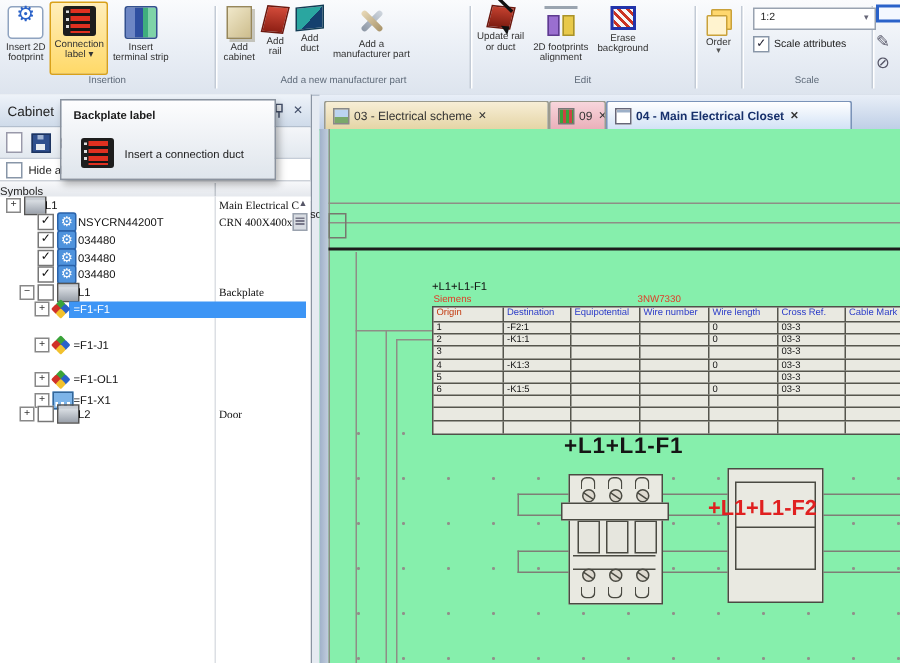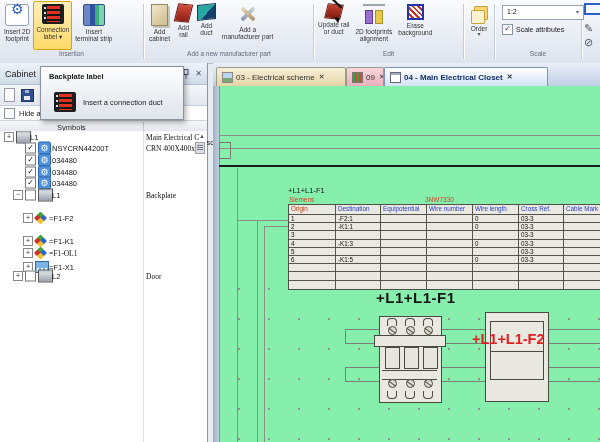--- a/index.html
+++ b/index.html
@@ -77,21 +77,21 @@
   .p-tools{height:20px;background:linear-gradient(#f4f6f9,#e2e8ef);border-bottom:1px solid #c5cdd8;
     display:flex;align-items:center;gap:6px;padding:0 4px;}
   .pt-page{width:9px;height:12px;background:#fff;border:1px solid #99a;}
   .pt-disk{width:11px;height:11px;background:#2f4f8e;border:1px solid #1d3460;position:relative;}
   .pt-disk::before{content:"";position:absolute;left:2px;bottom:1px;width:6px;height:4px;background:#e8ecf2;}
   .pt-disk::after{content:"";position:absolute;left:3px;top:0;width:4px;height:3px;background:#9fb3d4;}
   .pt-palette{width:11px;height:11px;border-radius:50%;border:1px solid #667;
     background:conic-gradient(#e03c28 0 25%,#3aa33a 0 50%,#2a62c9 0 75%,#f2c12e 0);}
   .p-hide{height:14px;display:flex;align-items:center;gap:4px;padding:0 4px;font-size:7.5px;color:#222;}
   .p-cols{height:13px;background:linear-gradient(#f7f8fa,#dfe3e9);border-top:1px solid #cdd2d9;border-bottom:1px solid #b9bfc8;position:relative;font-size:7.5px;color:#222;}
-  .p-cols .c1{position:absolute;left:0;width:143px;top:2px;text-align:center;}
+  .p-cols .c1{position:absolute;left:0;width:143px;top:2px;text-align:left;}
   .p-cols .c2{position:absolute;left:181px;top:17px;padding-left:16px;}
   .p-cols::after{content:"";position:absolute;left:143px;top:1px;bottom:1px;width:1px;background:#c0c5cc;}
   .tree{position:absolute;left:0;top:68px;right:0;bottom:0;background:#fff;overflow:hidden;}
   .tree::before{content:"";position:absolute;left:143px;top:0;bottom:0;width:1px;background:#dcdfe4;}
   .trow{position:absolute;left:0;right:0;height:11.6px;font-size:7.5px;color:#111;}
   .trow>*{position:absolute;top:50%;transform:translateY(-50%);text-align:center;}
   .trow.sel::before{content:"";position:absolute;left:46px;right:3px;top:0;bottom:0;background:#3d95f5;}
   .trow.sel .lab{color:#fff;}
   .t-exp{width:8px;height:8px;border:1px solid #888;background:#fff;font-size:7px;line-height:7px;text-align:center;color:#333;}
   .t-cb{width:9px;height:9px;border:1px solid #777;background:#fff;font-size:8px;line-height:8px;text-align:center;color:#111;}
@@ -287,68 +287,68 @@
           <span class="t-gear" style="left: 38px;"></span>
           <span class="lab" style="left: 52px;">034480</span>
         </div>
         <div class="trow" style="top: 58px;">
           <span class="t-exp" style="left: 13px;">−</span>
           <span class="t-cb" style="left: 25px;"></span>
           <span class="t-ico t-cabinet" style="left: 38px;"></span>
           <span class="lab" style="left: 52px;">L1</span>
           <span class="desc">Backplate</span>
         </div>
-        <div class="trow" style="top: 81.2px;">
+        <div class="trow sel" style="top: 69.6px;">
           <span class="t-exp" style="left: 23px;">+</span>
           <span class="t-sym" style="left: 35px;">
             <i></i>
             <i></i>
             <i></i>
             <i></i>
           </span>
-          <span class="lab" style="left: 49px;">=F1-F2</span>
-        </div>
-        <div class="trow" style="top: 104.4px;">
+          <span class="lab" style="left: 49px;">=F1-F1</span>
+        </div>
+        <div class="trow" style="top: 92.8px;">
           <span class="t-exp" style="left: 23px;">+</span>
           <span class="t-sym" style="left: 35px;">
             <i></i>
             <i></i>
             <i></i>
             <i></i>
           </span>
-          <span class="lab" style="left: 49px;">=F1-K1</span>
+          <span class="lab" style="left: 49px;">=F1-J1</span>
         </div>
         <div class="trow" style="top: 116px;">
           <span class="t-exp" style="left: 23px;">+</span>
           <span class="t-sym" style="left: 35px;">
             <i></i>
             <i></i>
             <i></i>
             <i></i>
           </span>
-          <span class="lab" style="left: 49px; font-family: Liberation Serif, serif;">=F1-OL1</span>
+          <span class="lab" style="left: 49px;">=F1-OL1</span>
         </div>
         <div class="trow" style="top: 130px;">
           <span class="t-exp" style="left: 23px;">+</span>
           <span class="t-term" style="left: 35px;"></span>
           <span class="lab" style="left: 49px;">=F1-X1</span>
         </div>
         <div class="trow" style="top: 139.2px;">
           <span class="t-exp" style="left: 13px;">+</span>
           <span class="t-cb" style="left: 25px;"></span>
           <span class="t-ico t-cabinet" style="left: 38px;"></span>
           <span class="lab" style="left: 52px;">L2</span>
           <span class="desc">Door</span>
         </div>
       </div>
   </div>
 
   <div class="drawing">
     <div class="tabbar">
-        <div class="tab t0" style="width: 130px;">
+        <div class="tab t0" style="width: 150px;">
           <span class="tabicon icon-scheme"></span>
           <span>03 - Electrical scheme</span>
           <span class="x">✕</span>
         </div>
         <div class="tab t1" style="width: 38px;">
           <span class="tabicon icon-grid"></span>
           <span>09</span>
           <span class="x">✕</span>
         </div>
         <div class="tab t2" style="width: 164px;">

